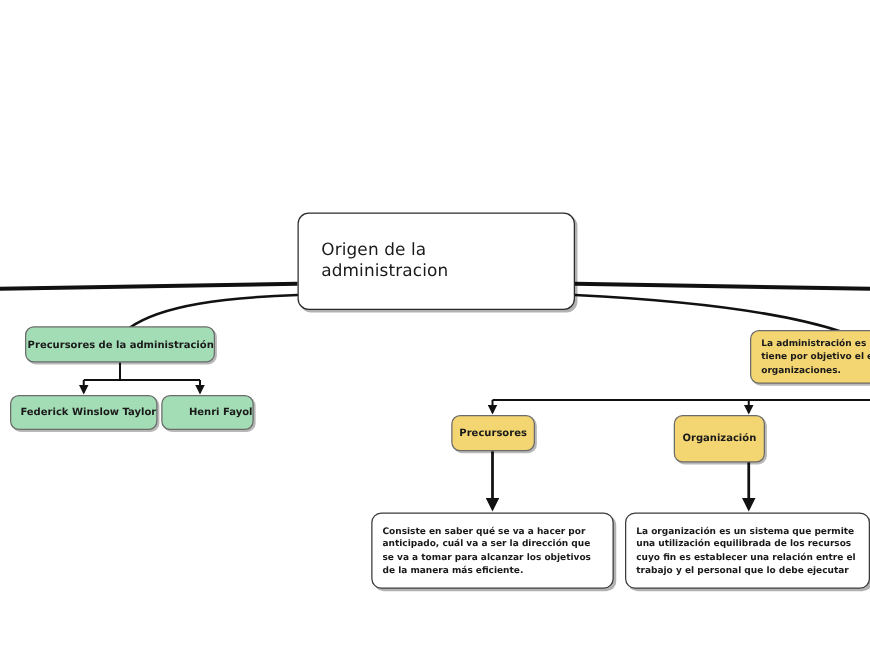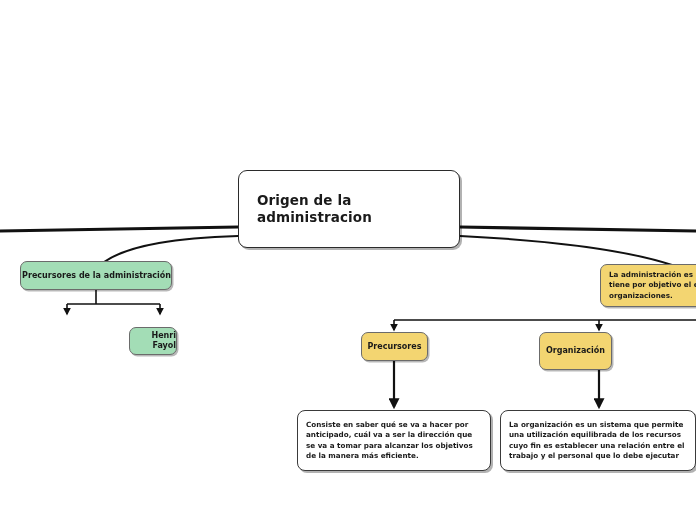--- a/index.html
+++ b/index.html
@@ -47,41 +47,41 @@
     left: 238px; top: 170px;
     width: 222px; height: 78px;
     background: #ffffff;
     border: 1.5px solid #2b2b2b;
     border-radius: 9px;
     padding: 0 18px;
     box-shadow: 2px 2px 0 rgba(0,0,0,0.30);
   }
   .node-root .txt {
     font-size: 13.5px;
-    font-weight: bold;
+    font-weight: normal;
     color: #1a1a1a;
     line-height: 1.25;
     letter-spacing: 0.1px;
   }
 
   
   .node-green {
     background: #a3ddb6;
     border-color: #6b6b6b;
   }
   .node-green .txt {
     font-size: 8px;
     font-weight: bold;
     color: #1a1a1a;
     text-align: right;
     line-height: 1.2;
   }
   .n-precursores { left: 20px; top: 261px; width: 152px; height: 29px; }
   .n-taylor      { left: 8px;  top: 316px; width: 118px; height: 28px; }
-  .n-fayol       { left: 129px; top: 327px; width: 48px;  height: 28px; }
+  .n-fayol       { left: 129px; top: 316px; width: 74px;  height: 28px; }
 
   
   .node-yellow {
     background: #f3d571;
     border-color: #6b6b6b;
   }
   .node-yellow .txt {
     font-size: 8px;
     font-weight: bold;
     color: #1a1a1a;
@@ -161,20 +161,23 @@
   </svg>
 
   <div class="node node-root">
     <span class="txt">Origen de la administracion</span>
   </div>
 
   <div class="node node-green n-precursores">
     <span class="txt">Precursores de la administración</span>
   </div>
 
+  <div class="node node-green n-taylor">
+    <span class="txt">Federick Winslow Taylor</span>
+  </div>
 
   <div class="node node-green n-fayol">
     <span class="txt">Henri Fayol</span>
   </div>
 
   <div class="node node-yellow node-yellow-para">
     <span class="txt">La administración es l tiene por objetivo el e organizaciones.</span>
   </div>
 
   <div class="node node-yellow n-planeacion">

